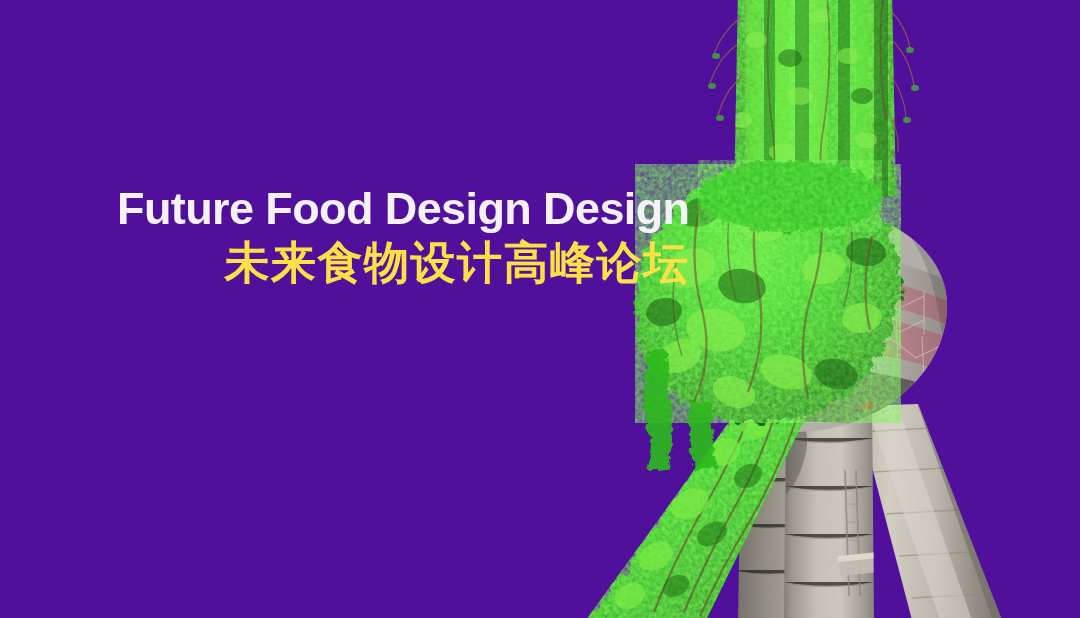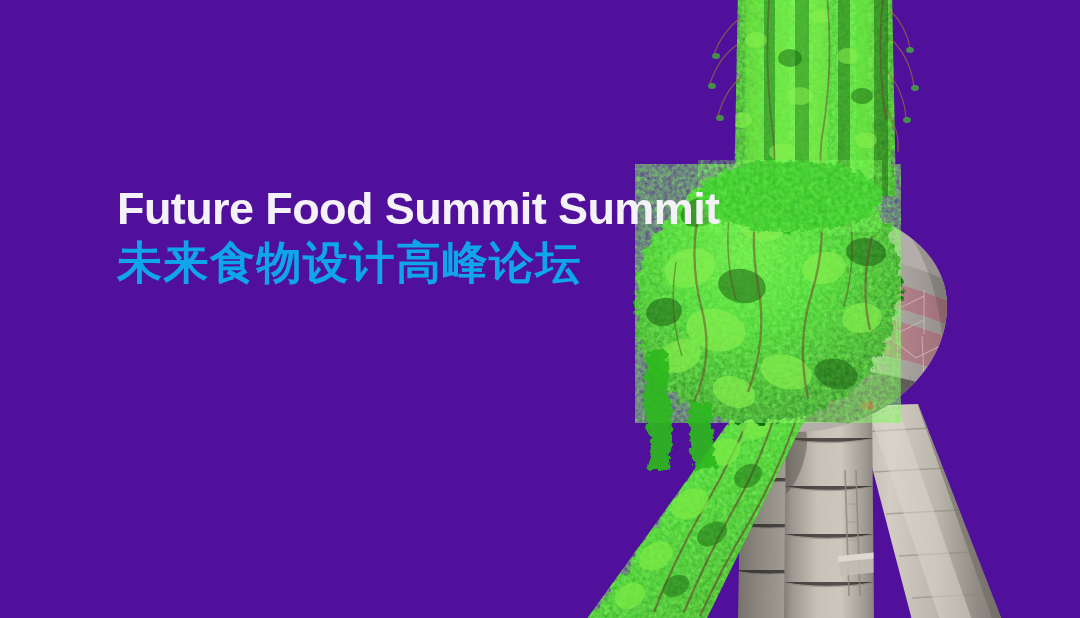--- a/index.html
+++ b/index.html
@@ -29,24 +29,25 @@
     font-size: 45px;
     font-weight: 700;
     color: #f4f1f7;
     letter-spacing: -0.6px;
     white-space: nowrap;
     margin: 0;
   }
   #title-zh {
     font-size: 45px;
     font-weight: 700;
-    color: #0ea5e9;
+    color: #fde047;
     letter-spacing: 1.5px;
     white-space: nowrap;
     margin: 9px 0 12px 0;
+    text-align: right;
   }
 
   
   #tower {
     position: absolute;
     left: 0; top: 0;
     width: 1080px; height: 618px;
     z-index: 20;
   }
   #tower svg { display: block; }
@@ -458,17 +459,17 @@
       </g>
 
       <g filter="url(#fLeafEdgeSm)" opacity="0.95">
         <ellipse cx="790" cy="196" rx="92" ry="36" fill="#2fbc21"></ellipse>
       </g>
       <ellipse cx="790" cy="196" rx="92" ry="36" filter="url(#fMottle)" opacity="0.8"></ellipse>
     </svg>
   </div>
 
   <div id="title-block">
-    <div id="title-en">Future Food Summit Summit</div>
+    <div id="title-en">Future Food Design Design</div>
     <div id="title-zh">未来食物设计高峰论坛</div>
   </div>
 
 </div>
 
 </body></html>

